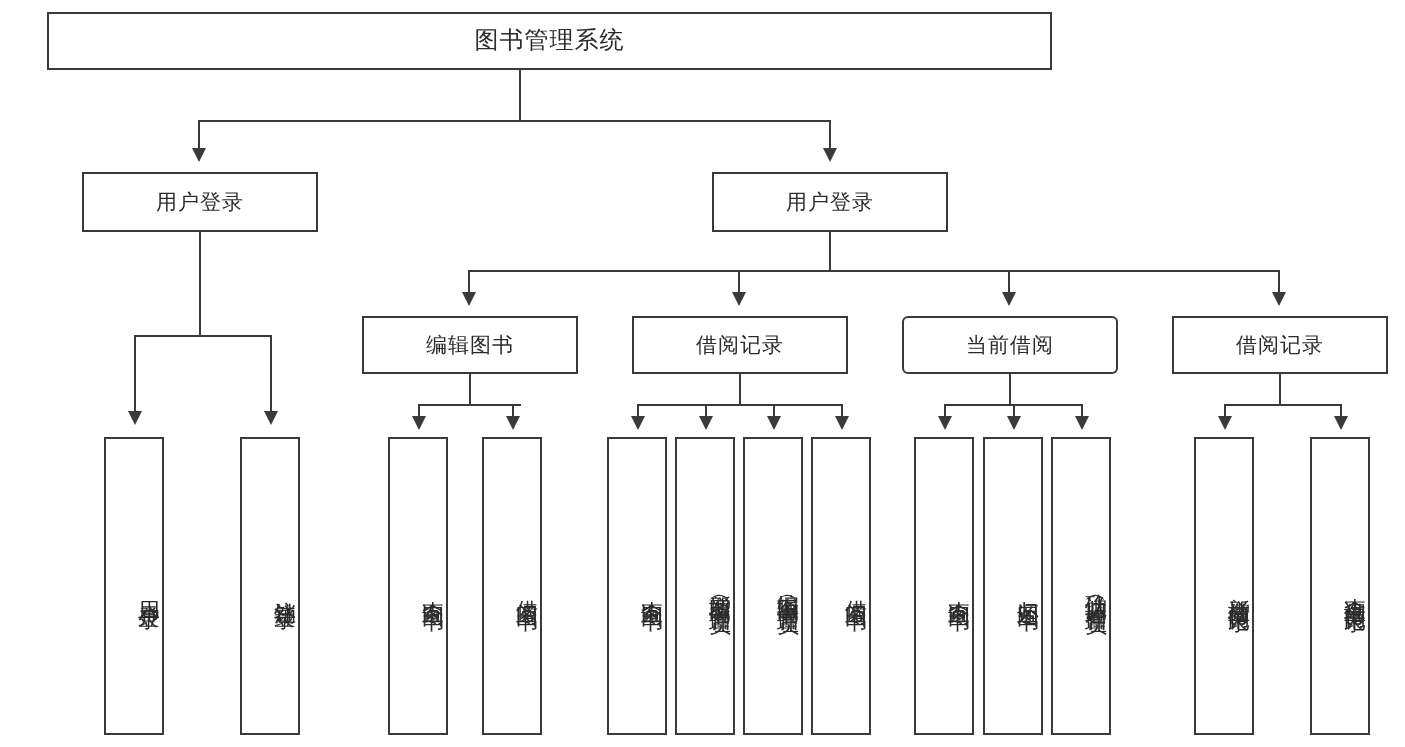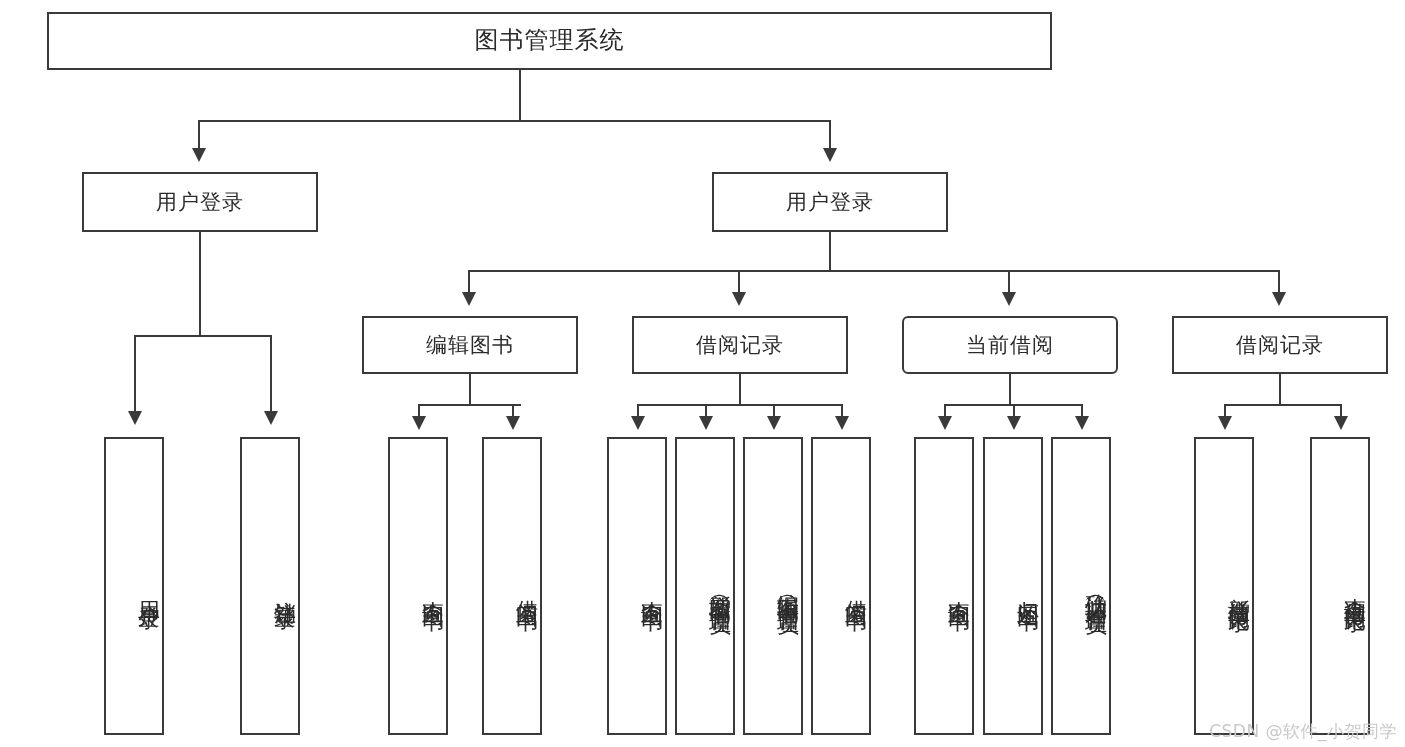--- a/index.html
+++ b/index.html
@@ -204,15 +204,14 @@
     <span class="vtext">确认归还（管理员）</span>
   </div>
 
   <div class="node vert" style="left:1194px; top:437px; width:60px; height:298px;">
     <span class="vtext">新增借阅记录</span>
   </div>
   <div class="node vert" style="left:1310px; top:437px; width:60px; height:298px;">
     <span class="vtext">查询借阅记录</span>
   </div>
 
-  <div id="watermark">CSDN @软件_小贺同学</div>
 
 </div>
 
 </body></html>

